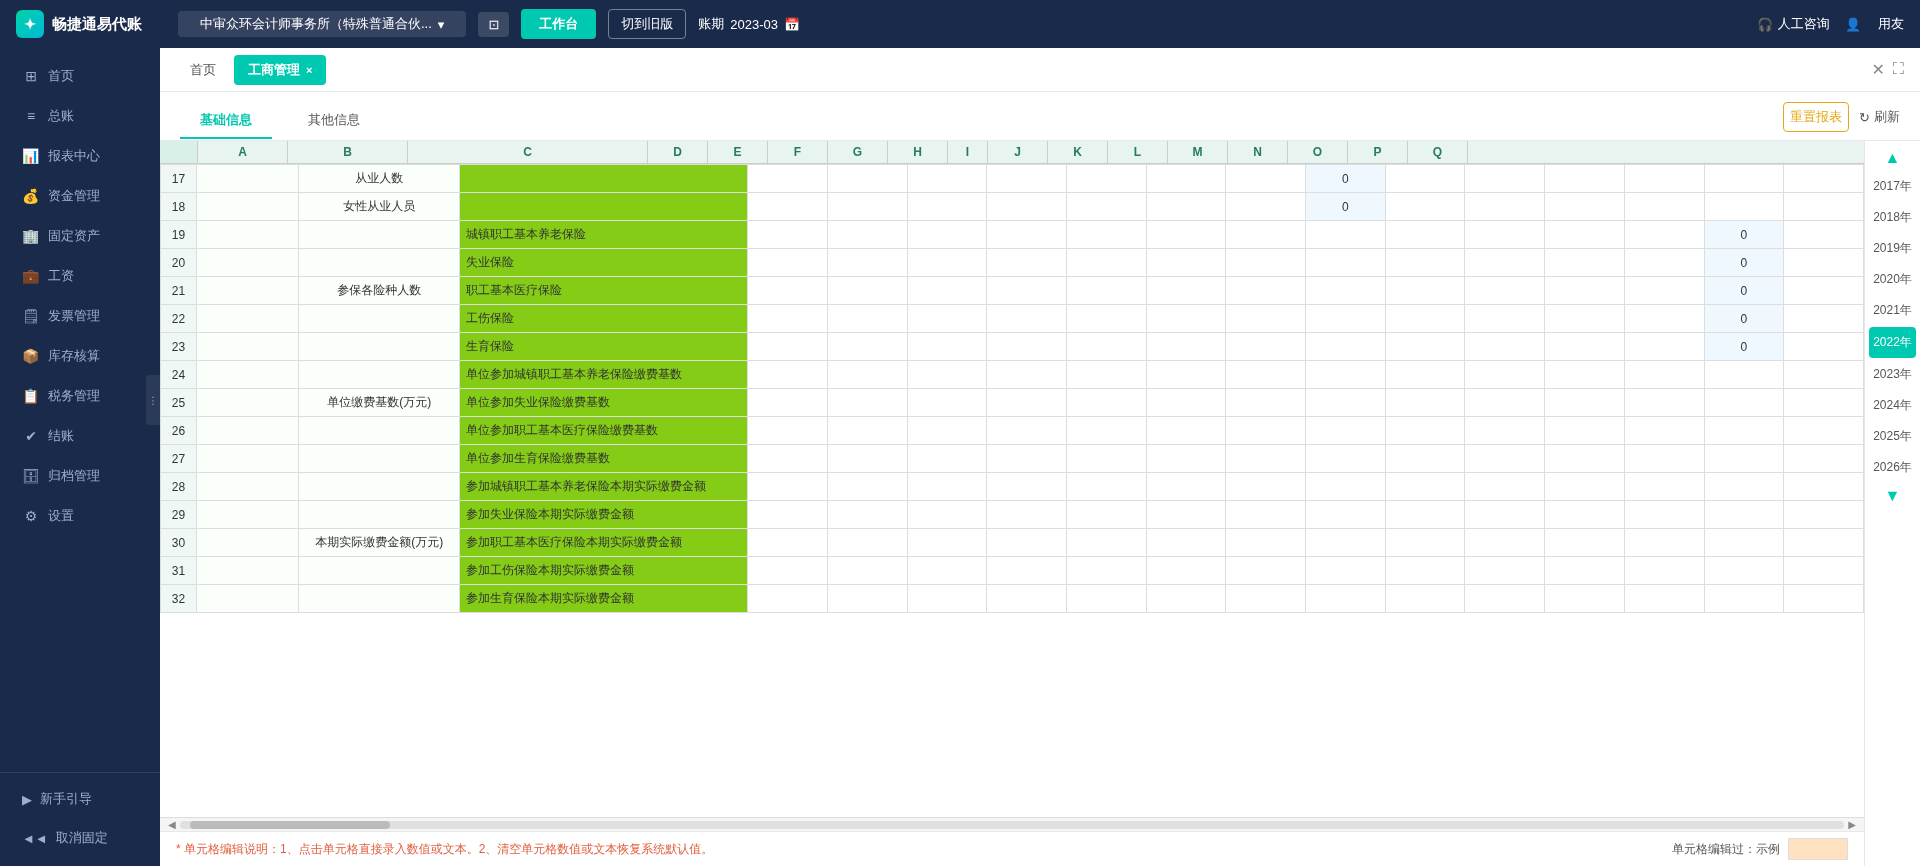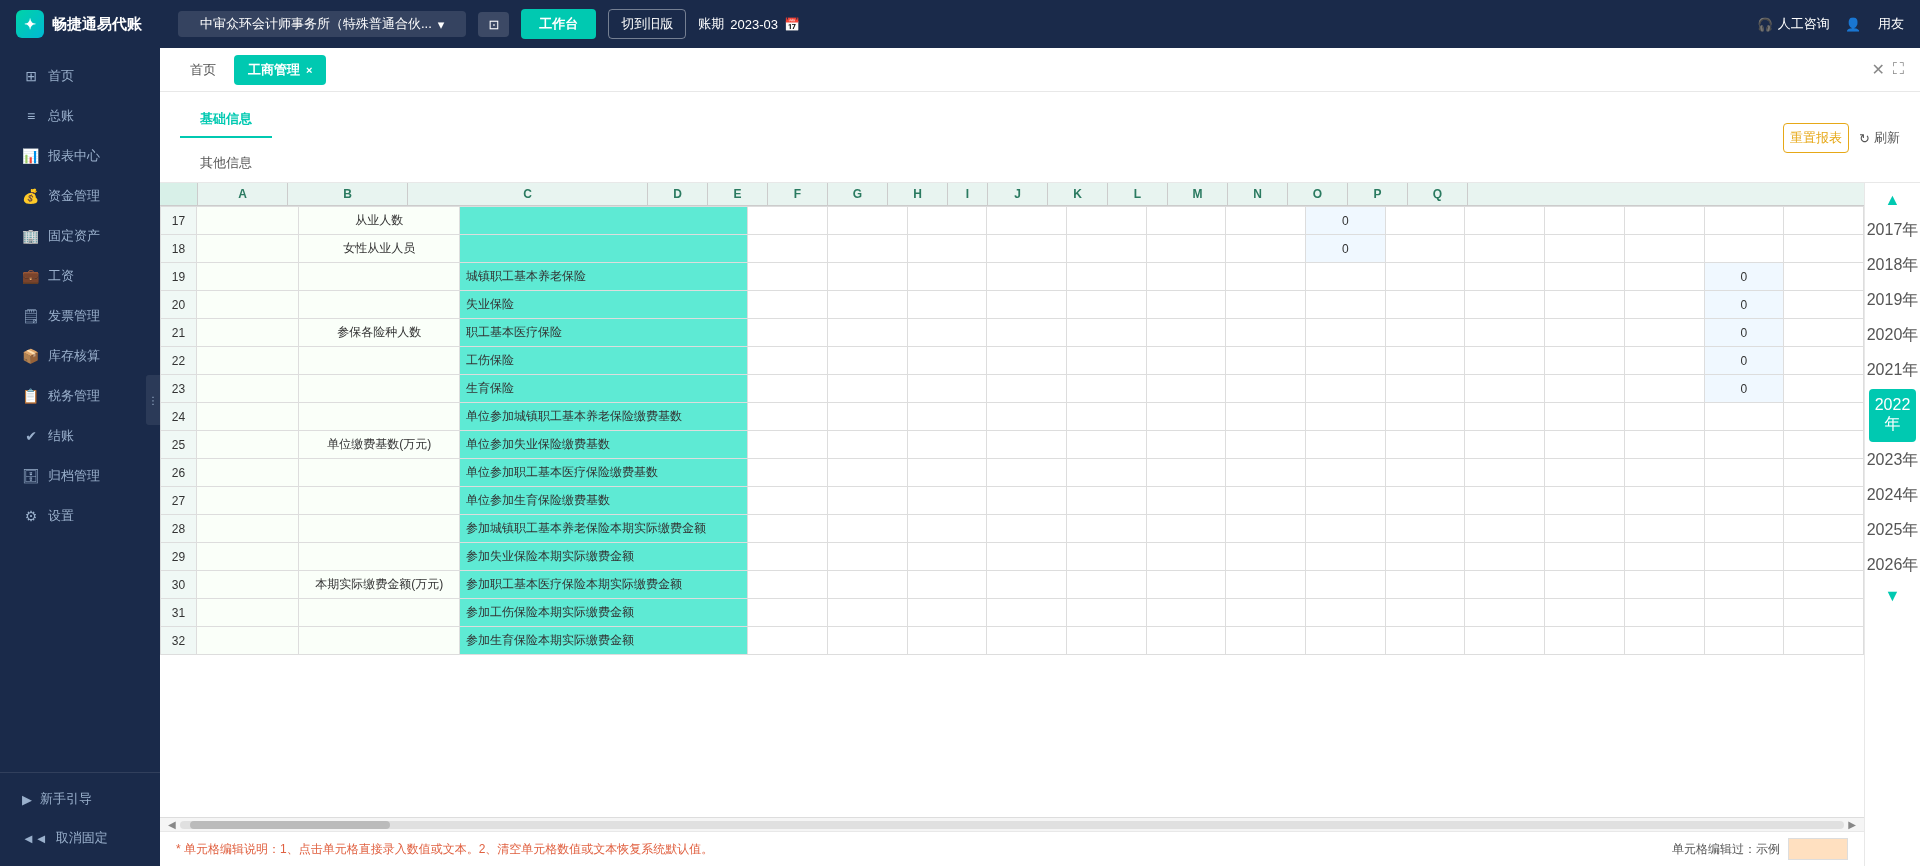--- a/index.html
+++ b/index.html
@@ -182,22 +182,21 @@
     .page-header {
       background: white;
       padding: 10px 20px 0;
       border-bottom: 1px solid #e8e8e8;
       display: flex;
       align-items: center;
       justify-content: space-between;
     }
     .sub-tabs {
       display: flex;
-      gap: 8px;
-      flex-direction: column;
+      gap: 16px;
     }
     .sub-tab {
       padding: 8px 20px;
       cursor: pointer;
       font-size: 13px;
       color: #555;
       border-bottom: 2px solid transparent;
     }
     .sub-tab.active {
       color: #00c9b1;
@@ -291,21 +290,21 @@
       text-align: center;
       background: #fafff9;
     }
     .cell-b {
       min-width: 120px;
       text-align: center;
       background: #fafff9;
     }
     .cell-c {
       min-width: 180px;
-      background: #5eead4;
+      background: #84cc16;
     }
     .cell-data {
       min-width: 70px;
       text-align: center;
     }
     .highlighted-cell {
       background: #f0f8ff;
     }
 
     
@@ -352,21 +351,21 @@
       padding: 4px 0;
       cursor: pointer;
       color: #00c9b1;
       font-size: 16px;
     }
     .year-item {
       width: 100%;
       text-align: center;
       padding: 7px 0;
       cursor: pointer;
-      font-size: 16px;
+      font-size: 12px;
       color: #555;
     }
     .year-item.active {
       background: #00c9b1;
       color: white;
       border-radius: 4px;
       margin: 1px 4px;
       width: calc(100% - 8px);
     }
 

